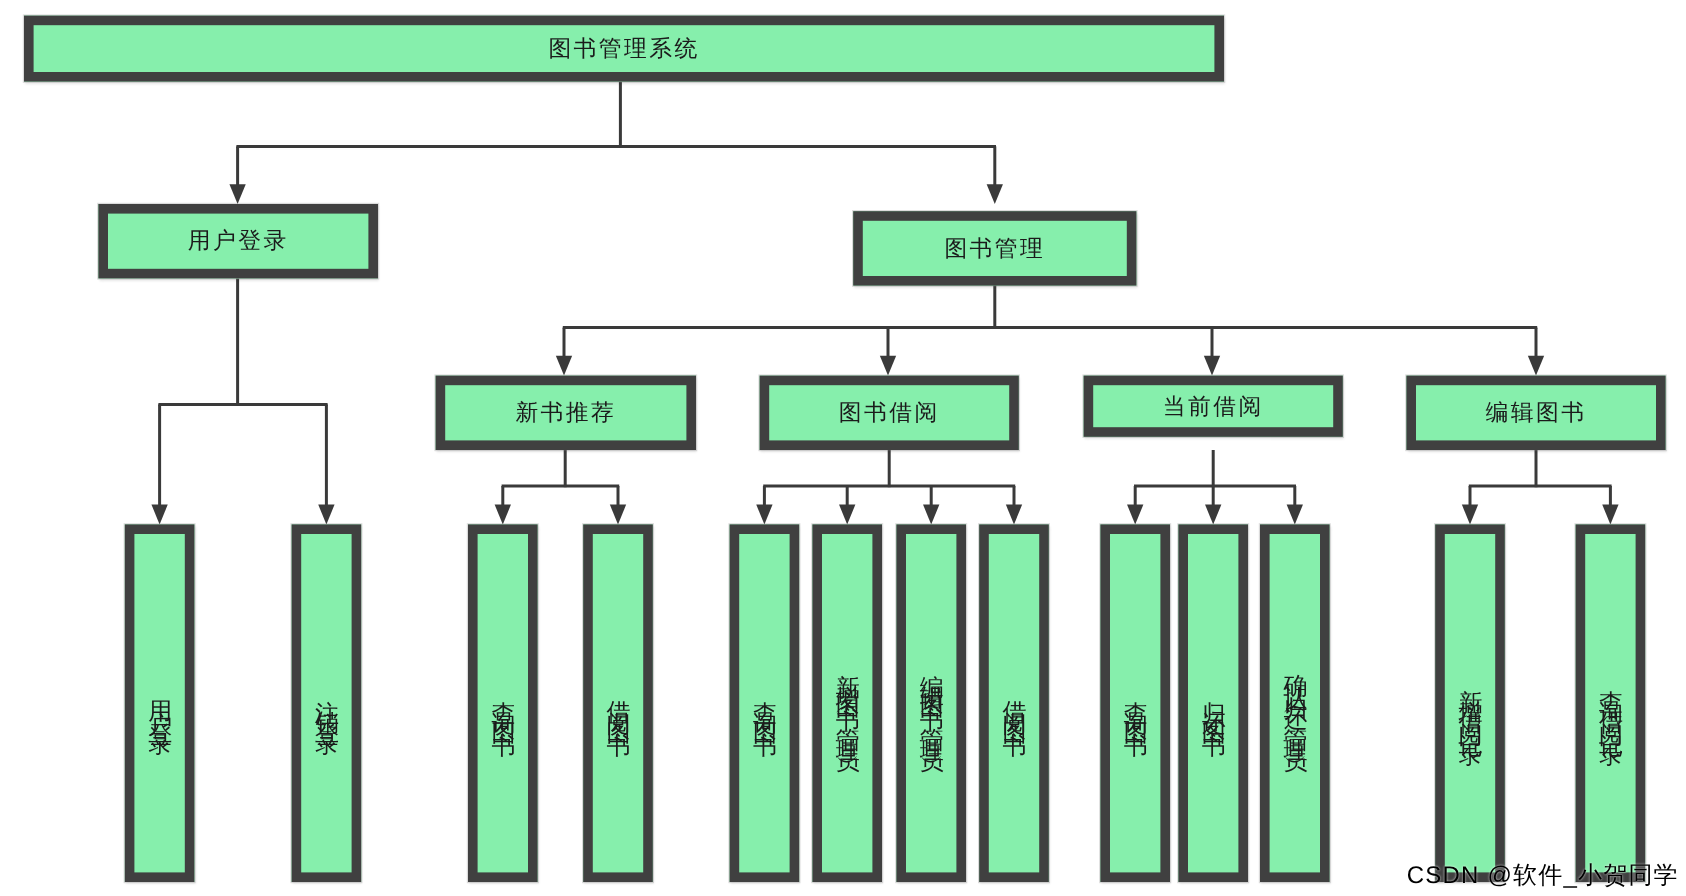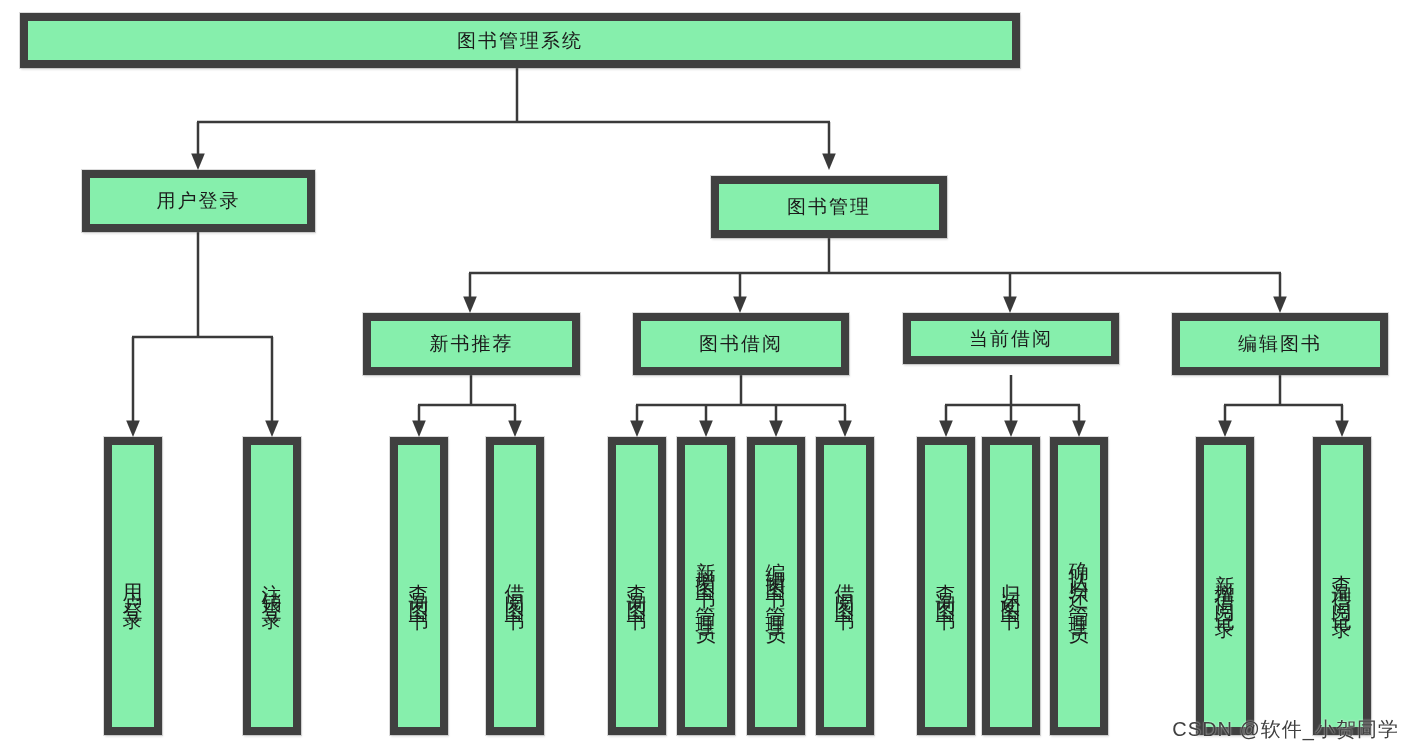--- a/index.html
+++ b/index.html
@@ -46,21 +46,21 @@
     color: #1b1b1b;
     line-height: 1;
   }
   .watermark {
     position: absolute;
     right: 6px;
     top: 716px;
     z-index: 5;
     font-size: 20px;
     letter-spacing: 1px;
-    color: #404040;
+    color: #000000;
     text-shadow: 0 0 2px rgba(255,255,255,0.9);
     white-space: nowrap;
   }
 </style>
 </head>
 <body>
 
 <div class="stage">
 
   <svg class="wires" width="1405" height="747" viewBox="0 0 1405 747" id="wires">

